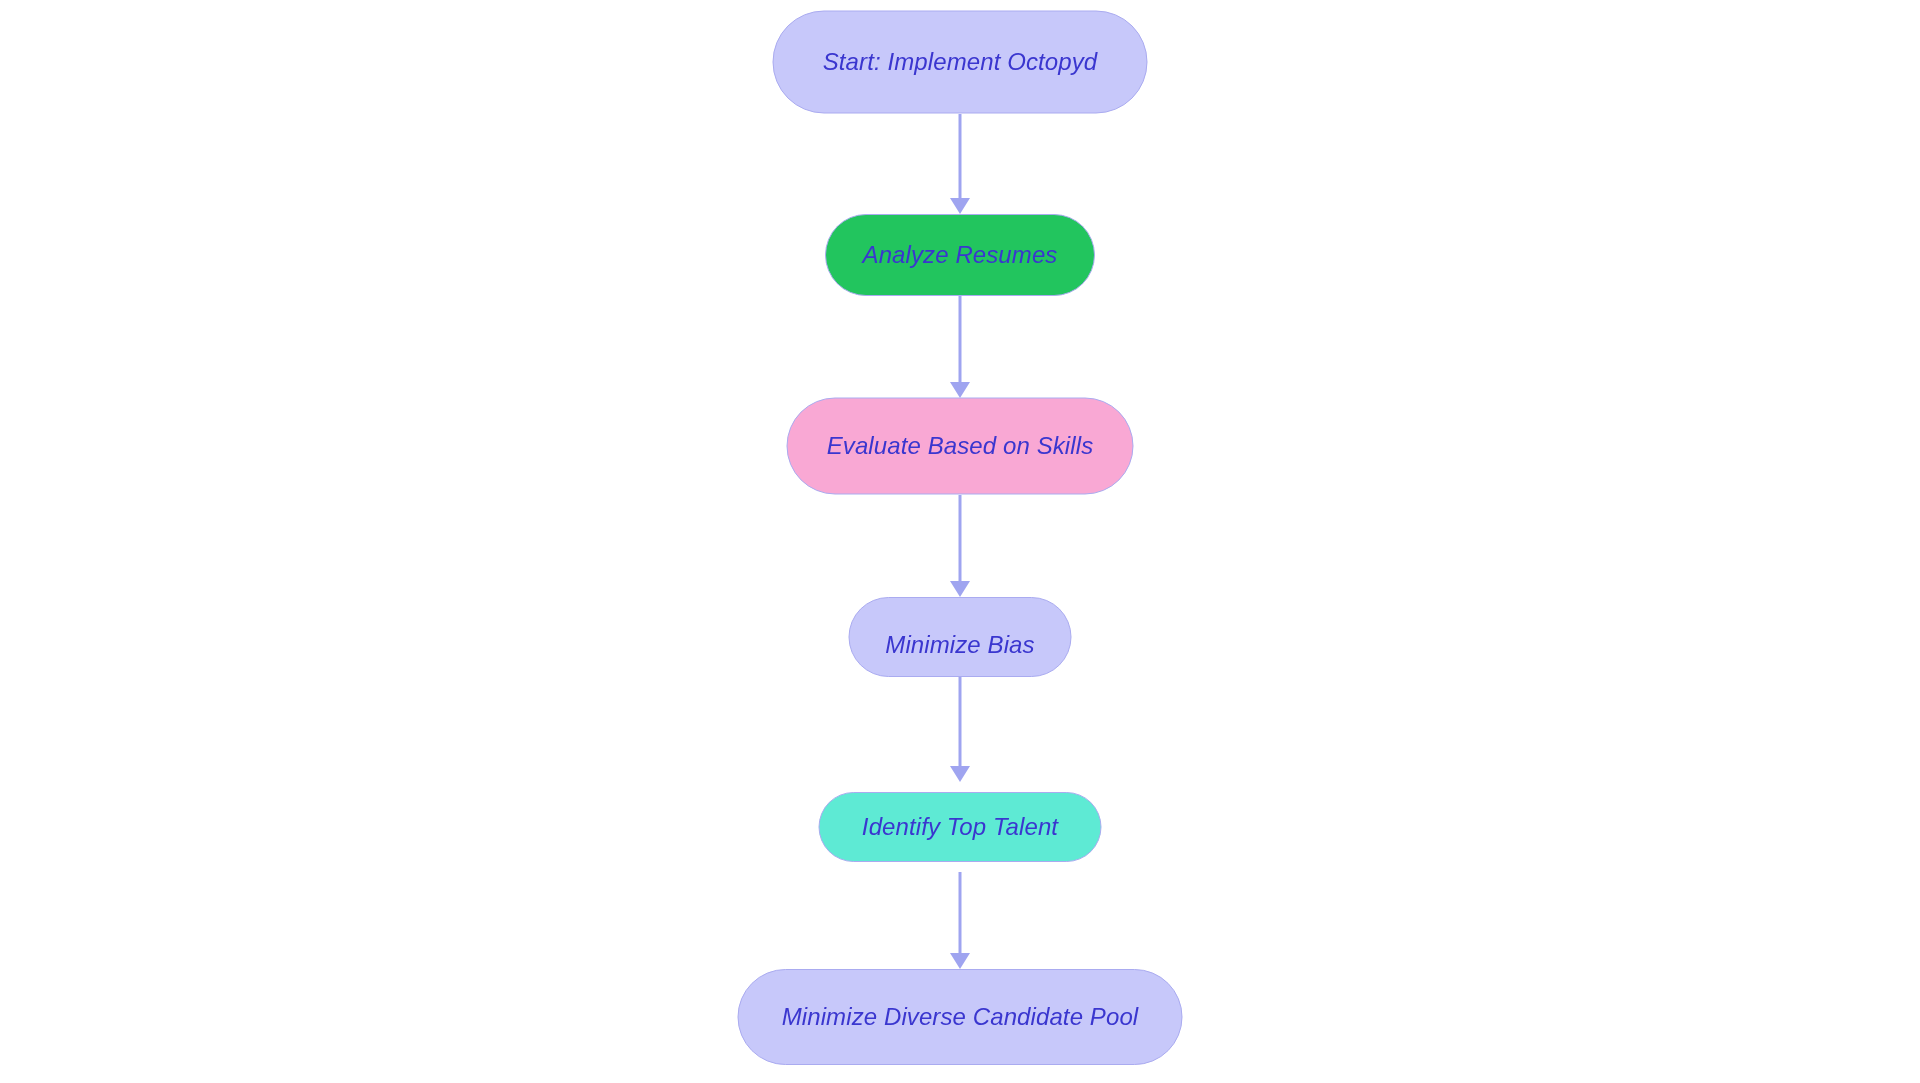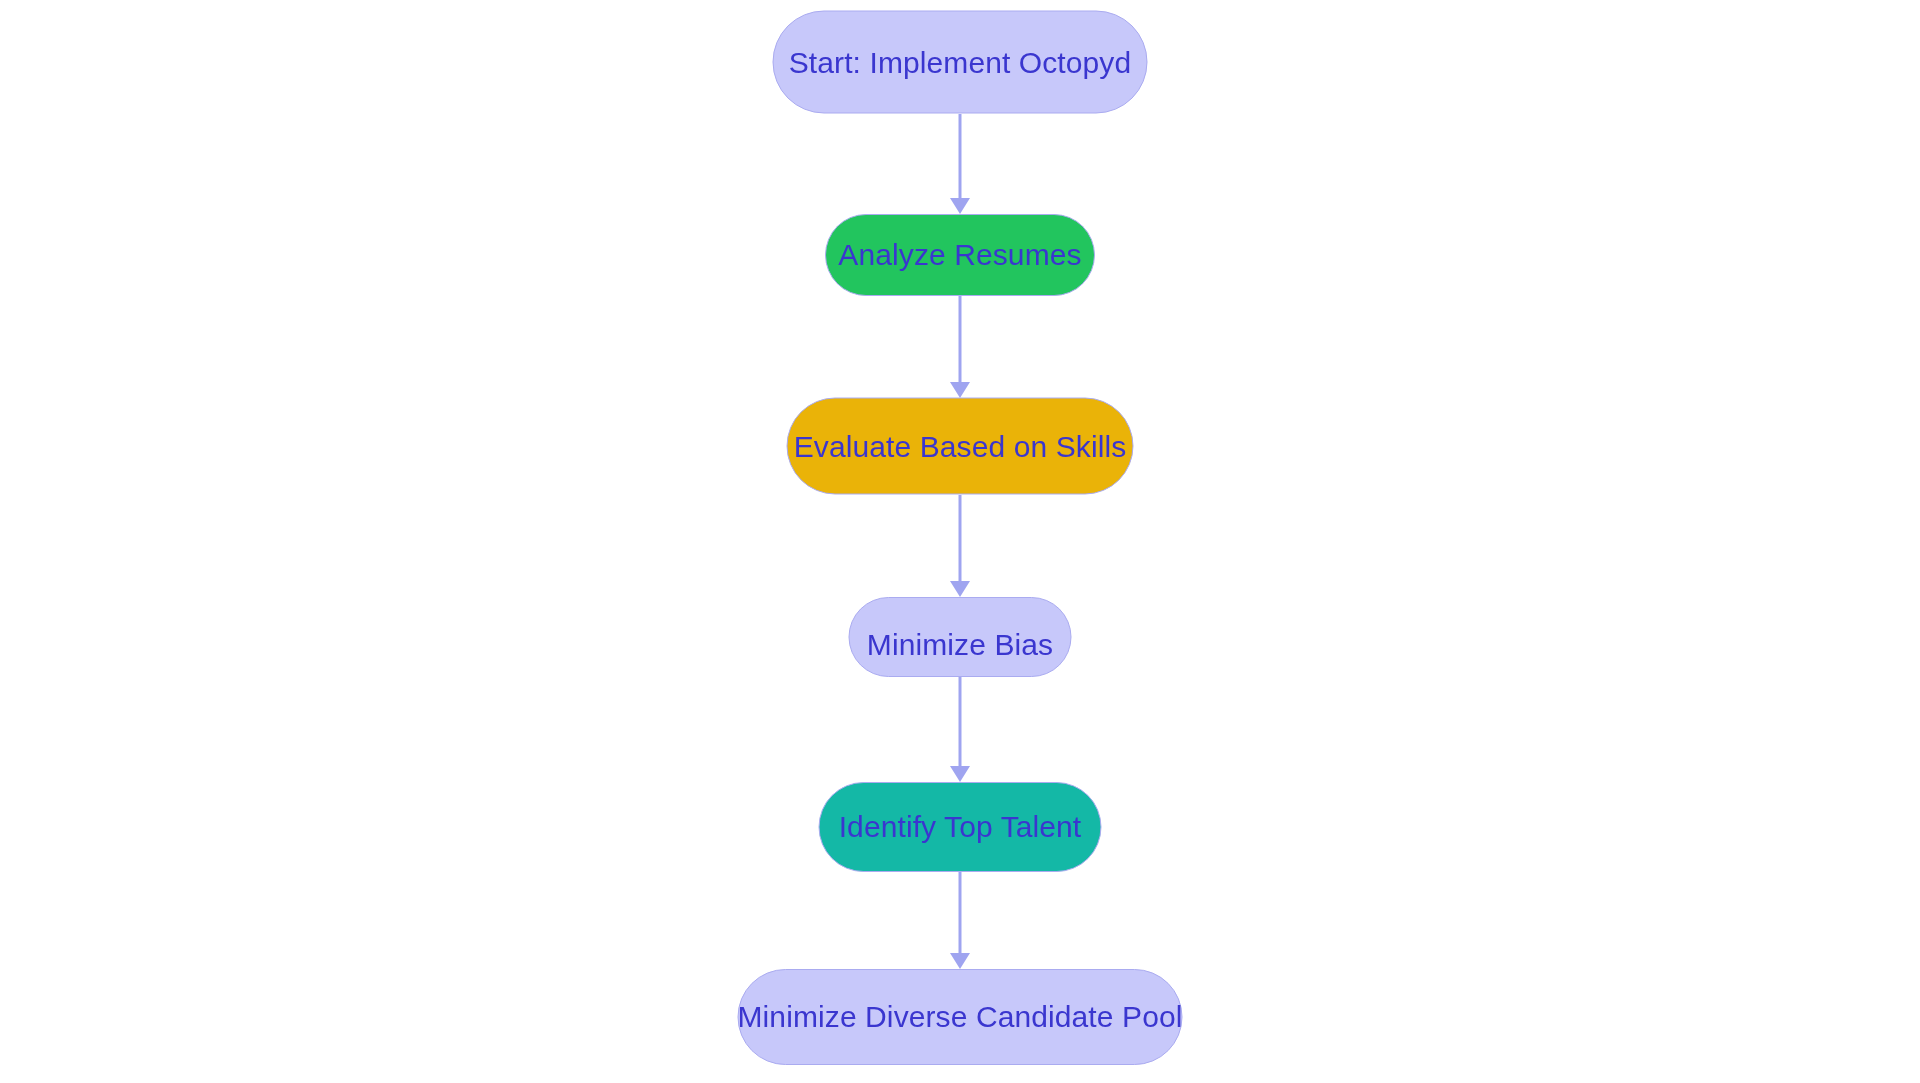--- a/index.html
+++ b/index.html
@@ -35,26 +35,27 @@
     align-items: center;
     justify-content: center;
     background: #c7c8fa;
     border: 1.6px solid #aaabf0;
     border-radius: 9999px;
     transform: translate(-50%, -50%);
   }
   .node-label {
     color: #3a36cf;
     font-family: "Liberation Sans", sans-serif;
-    font-size: 30px;
+    font-size: 24px;
     font-weight: 400;
     line-height: 1.2;
     letter-spacing: 0.1px;
     white-space: nowrap;
     text-align: left;
+    font-style: italic;
   }
 </style>
 </head>
 <body>
 
 <div id="flowchart-canvas">
 
   <svg id="edge-layer" viewBox="0 0 1920 1083">
     <g id="edges-group">
         <line x1="960" y1="114" x2="960" y2="198" stroke="#9fa4f0" stroke-width="3"></line>
@@ -70,27 +71,27 @@
       </g>
   </svg>
 
   <div id="nodes-layer">
       <div class="node" style="left: 960px; top: 62px; width: 375px; height: 103px; background: rgb(199, 200, 250); border-color: rgb(170, 171, 240);">
         <span class="node-label" style="color: rgb(58, 54, 207);">Start: Implement Octopyd</span>
       </div>
       <div class="node" style="left: 960px; top: 255px; width: 270px; height: 82px; background: #22c55e; border-color: rgb(170, 171, 240);">
         <span class="node-label" style="color: rgb(58, 54, 207);">Analyze Resumes</span>
       </div>
-      <div class="node" style="left: 960px; top: 446px; width: 347px; height: 97px; background: #eab308; border-color: rgb(170, 171, 240);">
+      <div class="node" style="left: 960px; top: 446px; width: 347px; height: 97px; background: #f9a8d4; border-color: rgb(170, 171, 240);">
         <span class="node-label" style="color: rgb(58, 54, 207);">Evaluate Based on Skills</span>
       </div>
       <div class="node" style="left: 960px; top: 637px; width: 223px; height: 80px; background: rgb(199, 200, 250); border-color: rgb(170, 171, 240);">
         <span class="node-label" style="color: rgb(58, 54, 207); margin-top: 16px;">Minimize Bias</span>
       </div>
-      <div class="node" style="left: 960px; top: 827px; width: 283px; height: 90px; background: #14b8a6; border-color: rgb(170, 171, 240);">
+      <div class="node" style="left: 960px; top: 827px; width: 283px; height: 70px; background: #5eead4; border-color: rgb(170, 171, 240);">
         <span class="node-label" style="color: rgb(58, 54, 207);">Identify Top Talent</span>
       </div>
       <div class="node" style="left: 960px; top: 1017px; width: 445px; height: 96px; background: rgb(199, 200, 250); border-color: rgb(170, 171, 240);">
         <span class="node-label" style="color: rgb(58, 54, 207);">Minimize Diverse Candidate Pool</span>
       </div>
     </div>
 
 </div>
 
 </body></html>

